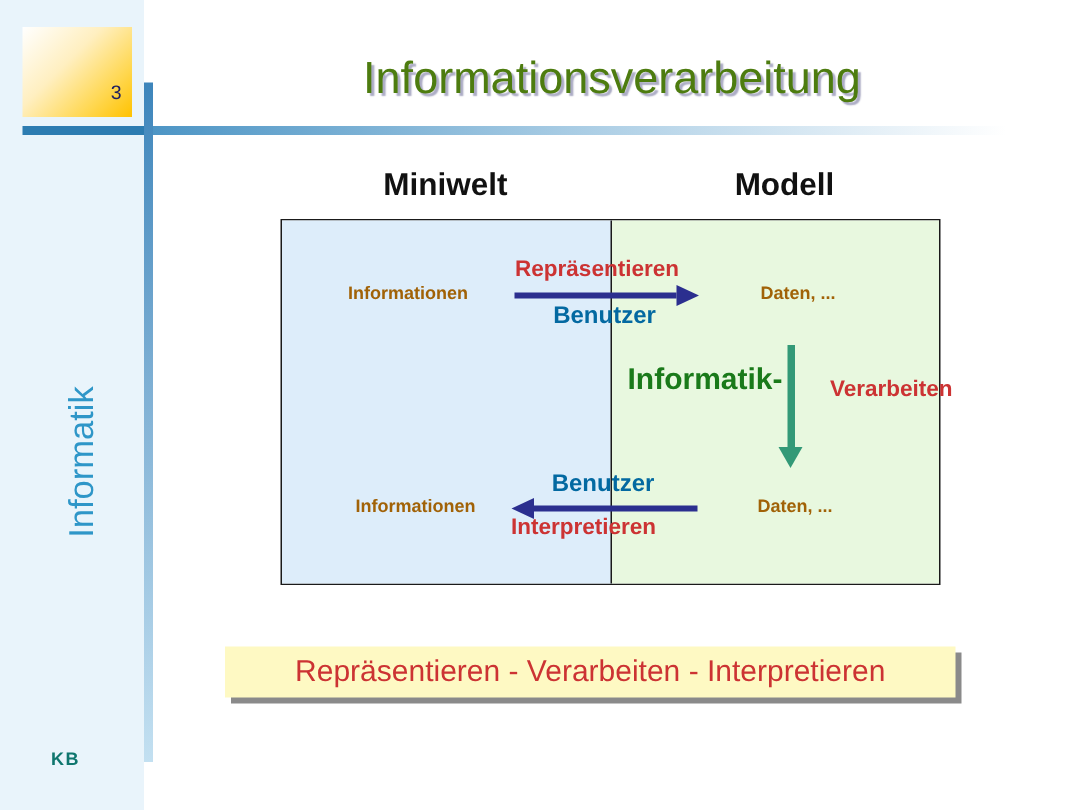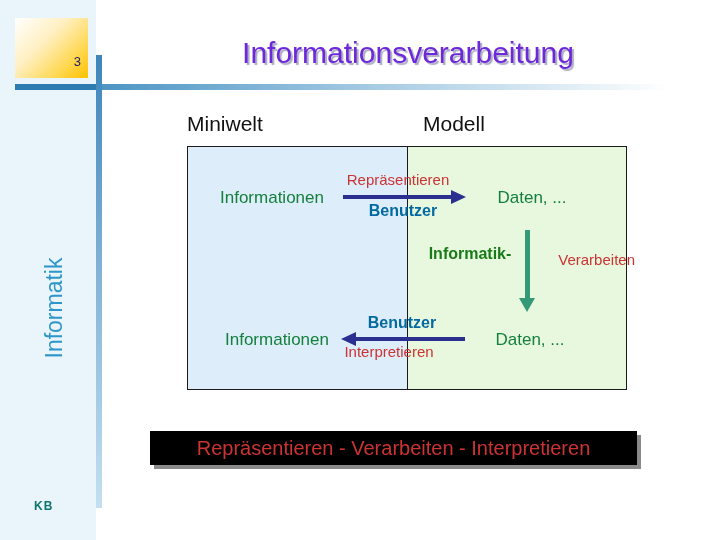--- a/index.html
+++ b/index.html
@@ -18,44 +18,44 @@
   .h-rule-right{left:102px;top:84px;width:618px;height:6px;
     background:linear-gradient(to right,#4D95C5 0%,#A8CCE4 45%,#FFFFFF 92%);}
 
   
   .num-box{left:15px;top:18px;width:73px;height:60px;
     background:linear-gradient(135deg,#FFFFFF 0%,#FFEFC0 40%,#FFD74F 75%,#FFC200 100%);}
   .num-box span{position:absolute;right:7px;bottom:9px;font-size:13px;color:#202060;}
 
   
   .title{left:96px;top:36px;width:624px;text-align:center;margin:0;
-    font-size:30px;font-weight:normal;color:#6d28d9;
+    font-size:30px;font-weight:normal;color:#4d7c0f;
     text-shadow:2px 2px 1px #ABABC4;}
 
   
   .side-label{left:-21px;top:294px;width:150px;height:28px;line-height:28px;
     text-align:center;font-size:23px;color:#2E96C8;
     transform:rotate(-90deg);}
 
   
-  .hdr{top:112px;font-size:21px;color:#111;text-align:left;}
+  .hdr{top:112px;font-size:21px;color:#111;text-align:center;font-weight:bold;}
   .hdr-left{left:187px;width:220px;}
   .hdr-right{left:423px;width:200px;}
 
   
   .dbox{left:187px;top:146px;width:438px;height:242px;border:1px solid #1A1A1A;display:flex;}
   .dbox .half-left{width:220px;height:100%;background:#DDEDFA;border-right:1px solid #1A1A1A;box-sizing:border-box;}
   .dbox .half-right{flex:1;height:100%;background:#E8F8DF;}
 
   
-  .lbl{text-align:center;white-space:nowrap;}
-  .black{color:#15803d;font-size:17px;}
+  .lbl{text-align:center;white-space:nowrap;font-weight:bold;}
+  .black{color:#a16207;font-size:12px;}
   .red{color:#CC3333;font-size:15px;}
   .navy-b{color:#0369a1;font-size:16px;font-weight:bold;}
-  .green-b{color:#1A7A1A;font-size:16px;font-weight:bold;line-height:17px;}
+  .green-b{color:#1A7A1A;font-size:20px;font-weight:bold;line-height:17px;}
 
   .info-top{left:212px;top:188px;width:120px;}
   .repr{left:338px;top:171px;width:120px;}
   .benu-top{left:343px;top:202px;width:120px;}
   .daten-top{left:472px;top:188px;width:120px;}
   .isys{left:410px;top:245px;width:120px;}
   .verarb{left:515px;top:251px;width:120px;text-align:right;}
   .benu-bot{left:342px;top:314px;width:120px;}
   .info-bot{left:217px;top:330px;width:120px;}
   .interp{left:329px;top:343px;width:120px;}
@@ -66,21 +66,21 @@
   .arr-head-r{left:451px;top:190px;width:0;height:0;
     border-left:15px solid #2B2F8F;border-top:7px solid transparent;border-bottom:7px solid transparent;}
   .arr-line-l{left:356px;top:337px;width:109px;height:4px;background:#2B2F8F;}
   .arr-head-l{left:341px;top:332px;width:0;height:0;
     border-right:15px solid #2B2F8F;border-top:7px solid transparent;border-bottom:7px solid transparent;}
   .arr-line-d{left:525px;top:230px;width:5px;height:68px;background:#339977;}
   .arr-head-d{left:519px;top:298px;width:0;height:0;
     border-top:14px solid #339977;border-left:8px solid transparent;border-right:8px solid transparent;}
 
   
-  .summary{left:150px;top:431px;width:487px;height:34px;background:#000000;
+  .summary{left:150px;top:431px;width:487px;height:34px;background:#fef9c3;
     box-shadow:4px 4px 0 #8A8A8A;text-align:center;line-height:34px;
     font-size:20px;color:#CC3333;}
 
   
   .kb{left:34px;top:499px;font-size:12px;font-weight:bold;color:#0f766e;letter-spacing:1px;}
 </style>
 </head>
 <body>
 
 <div class="abs sidebar-strip"></div>

